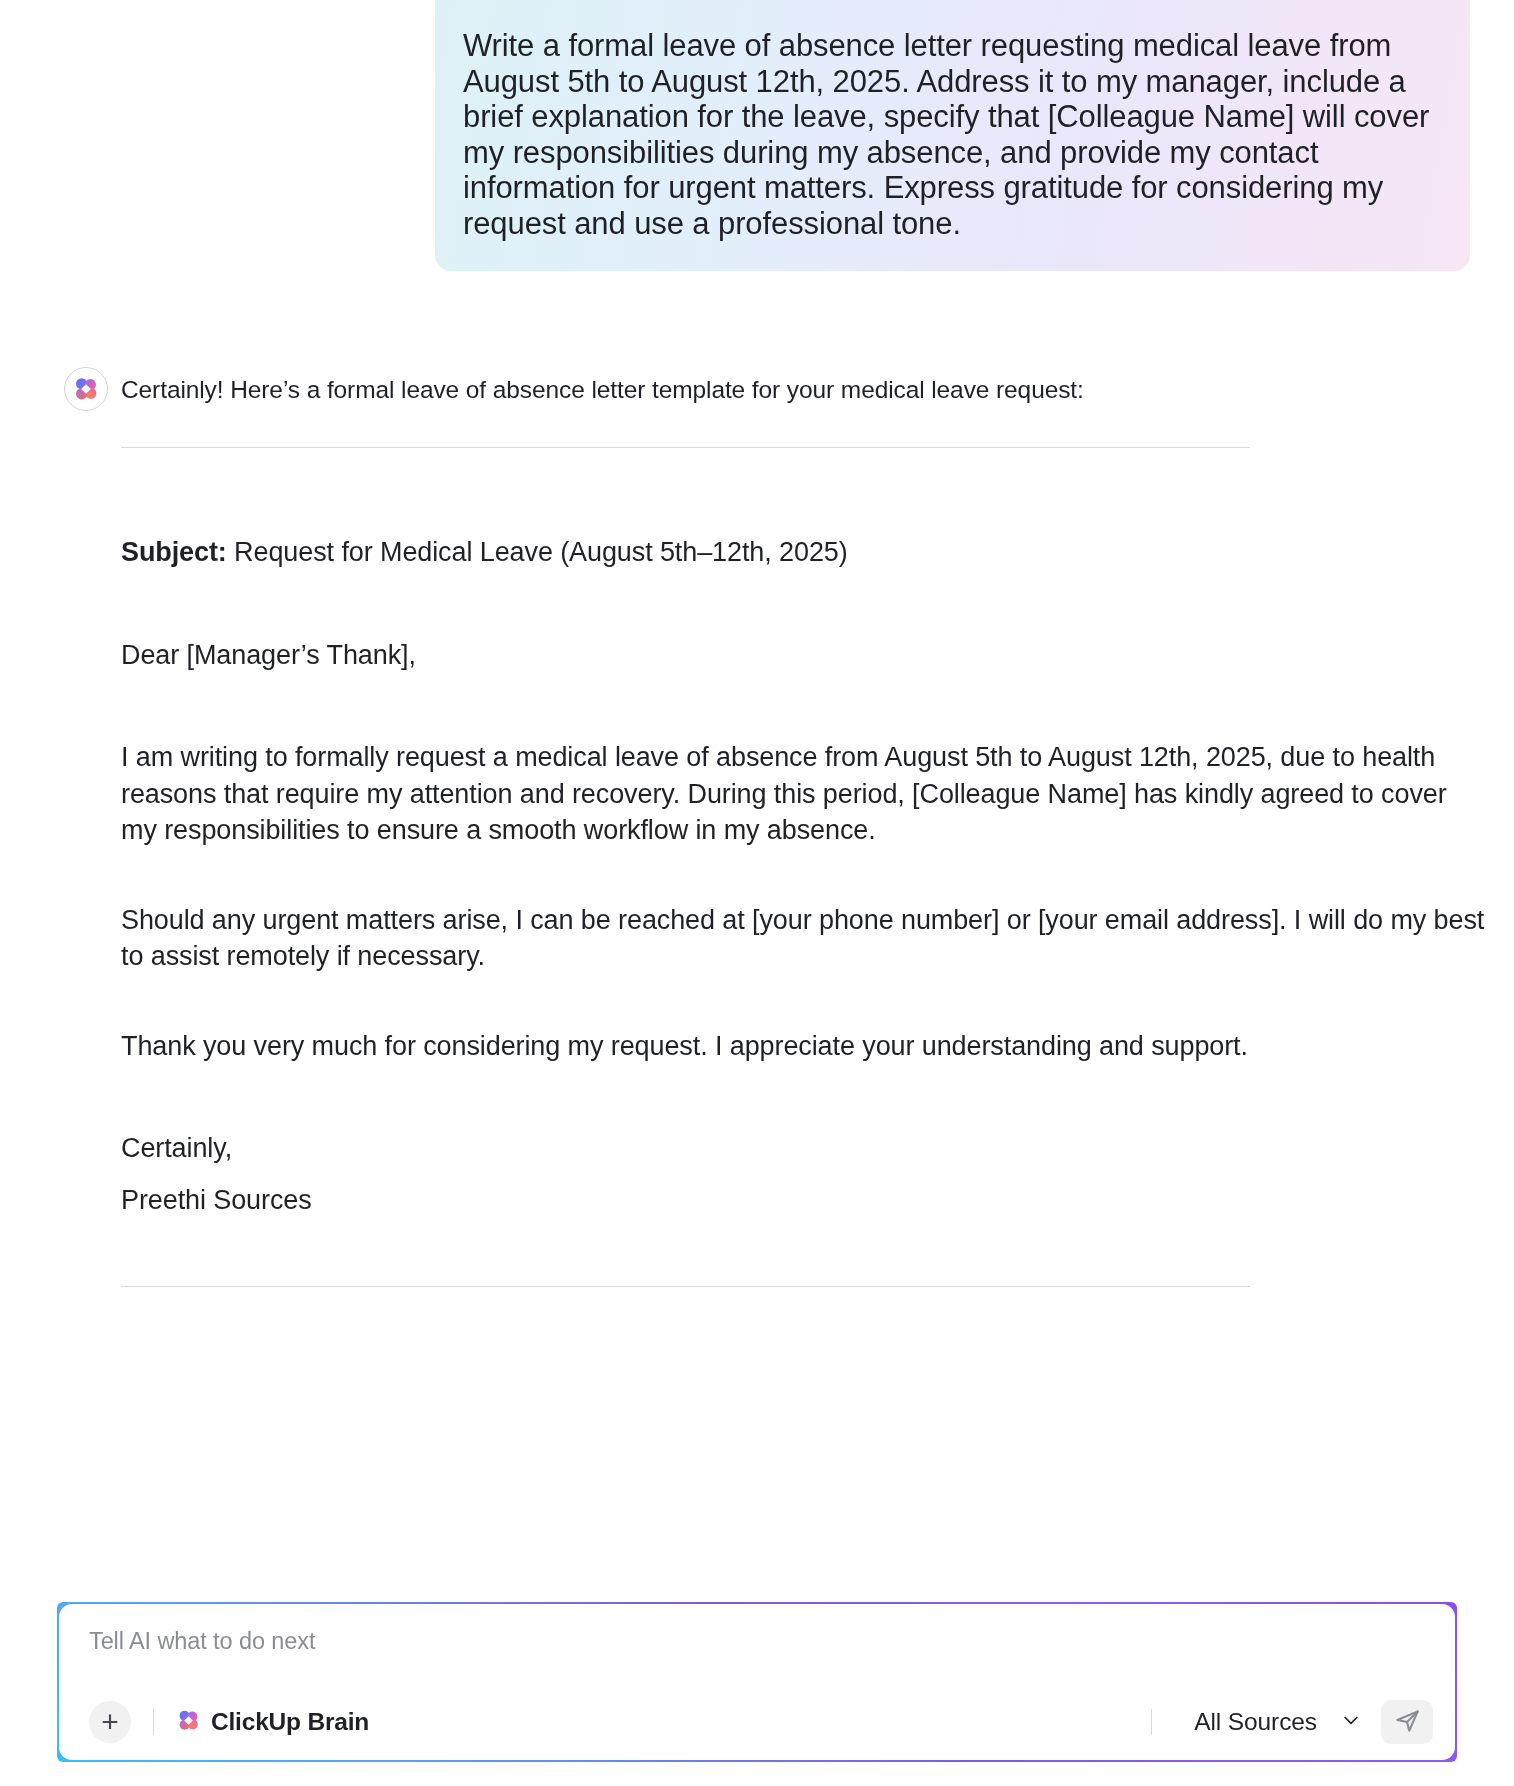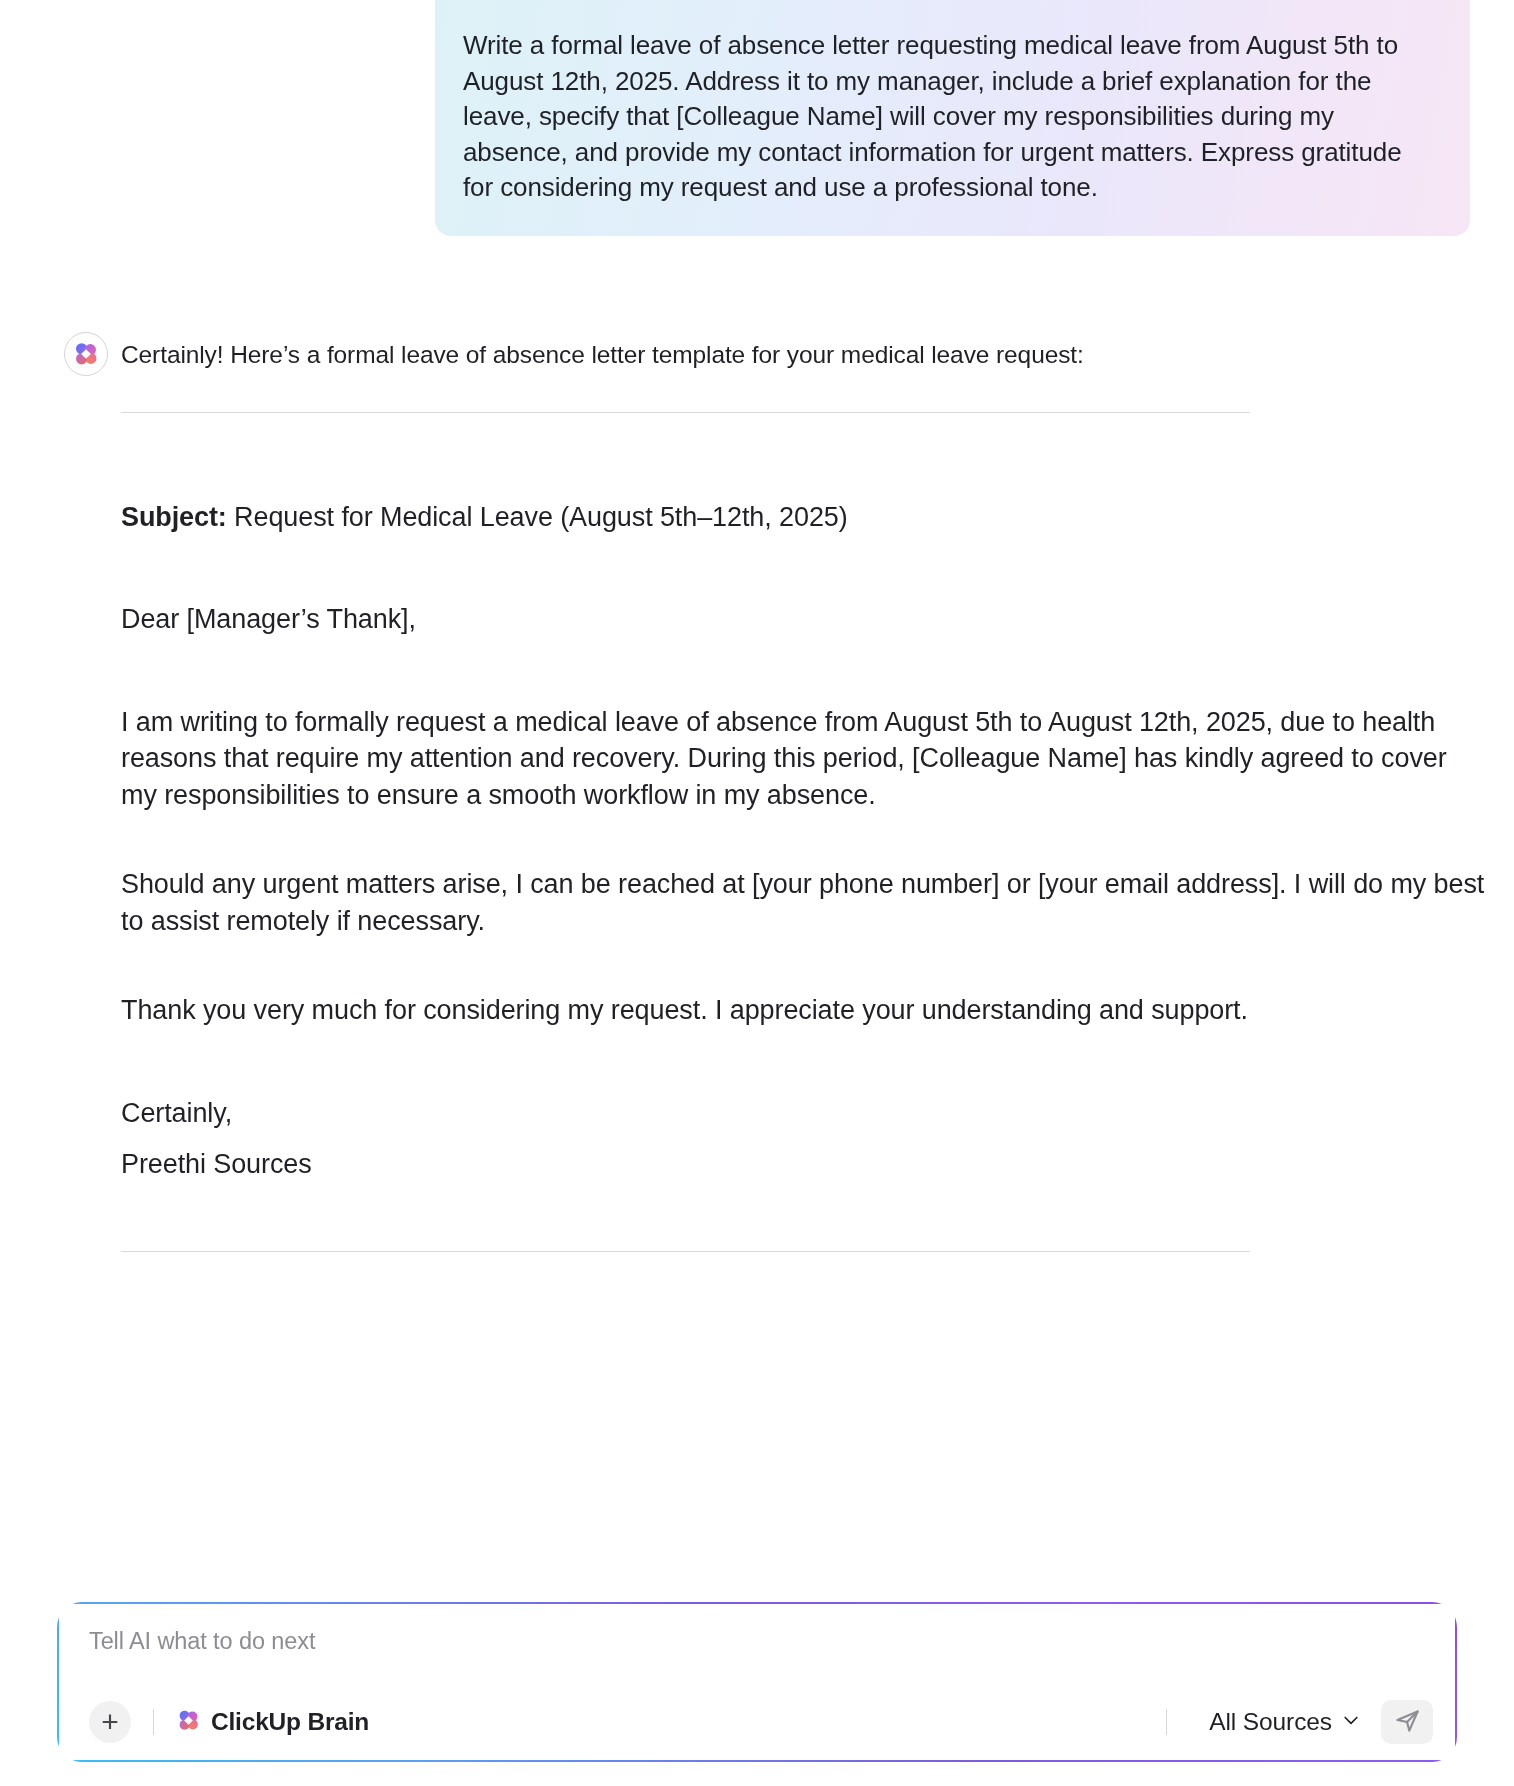--- a/index.html
+++ b/index.html
@@ -33,21 +33,21 @@
     justify-content: flex-end;
     padding: 0;
   }
   .user-bubble {
     width: 1035px;
     margin-right: 44px;
     margin-top: 0;
     border-radius: 0 0 16px 16px;
     background: linear-gradient(100deg, #ddf2f7 0%, #e3eefb 32%, #eae7fb 62%, #f7e6f5 100%);
     padding: 28px 32px 30px 28px;
-    font-size: 26px;
+    font-size: 31px;
     line-height: 35.5px;
     color: #1f2126;
     letter-spacing: -0.1px;
   }
 
   
   .assistant-block {
     margin-top: 96px;
     padding-left: 64px;
     padding-right: 28px;
@@ -102,21 +102,21 @@
   .gap-line { height: 15px; }
   b.subject-label { font-weight: 700; }
 
   
   .composer-wrap {
     position: absolute;
     left: 57px;
     top: 1602px;
     width: 1400px;
     height: 160px;
-    border-radius: 25px;
+    border-radius: 6px;
     padding: 2px;
     background: linear-gradient(30deg, #38bdf8 0%, #5b9ef5 22%, #7c5ce0 55%, #8b5cf6 78%, #8a4fe8 100%);
   }
   .composer {
     width: 100%;
     height: 100%;
     background: #ffffff;
     border-radius: 13px;
     display: flex;
     flex-direction: column;
@@ -173,21 +173,21 @@
     font-weight: 600;
     letter-spacing: -0.2px;
   }
   .composer-right {
     display: flex;
     align-items: center;
   }
   .sources {
     display: flex;
     align-items: center;
-    gap: 9px;
+    gap: 24px;
     cursor: pointer;
     margin-right: 20px;
     margin-left: 20px;
   }
   .sources .label {
     font-size: 24.5px;
     color: #1f2126;
     letter-spacing: -0.1px;
   }
   .send-btn {

